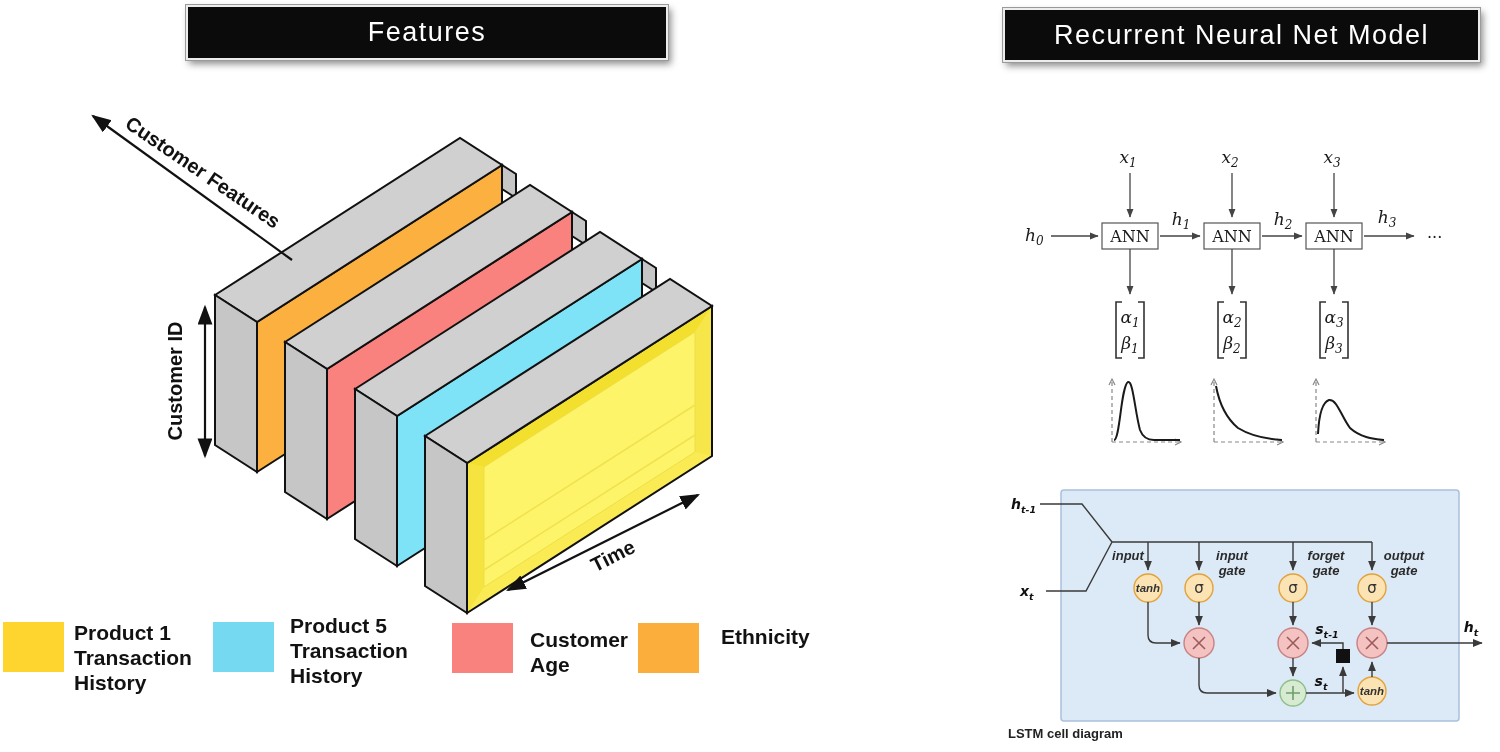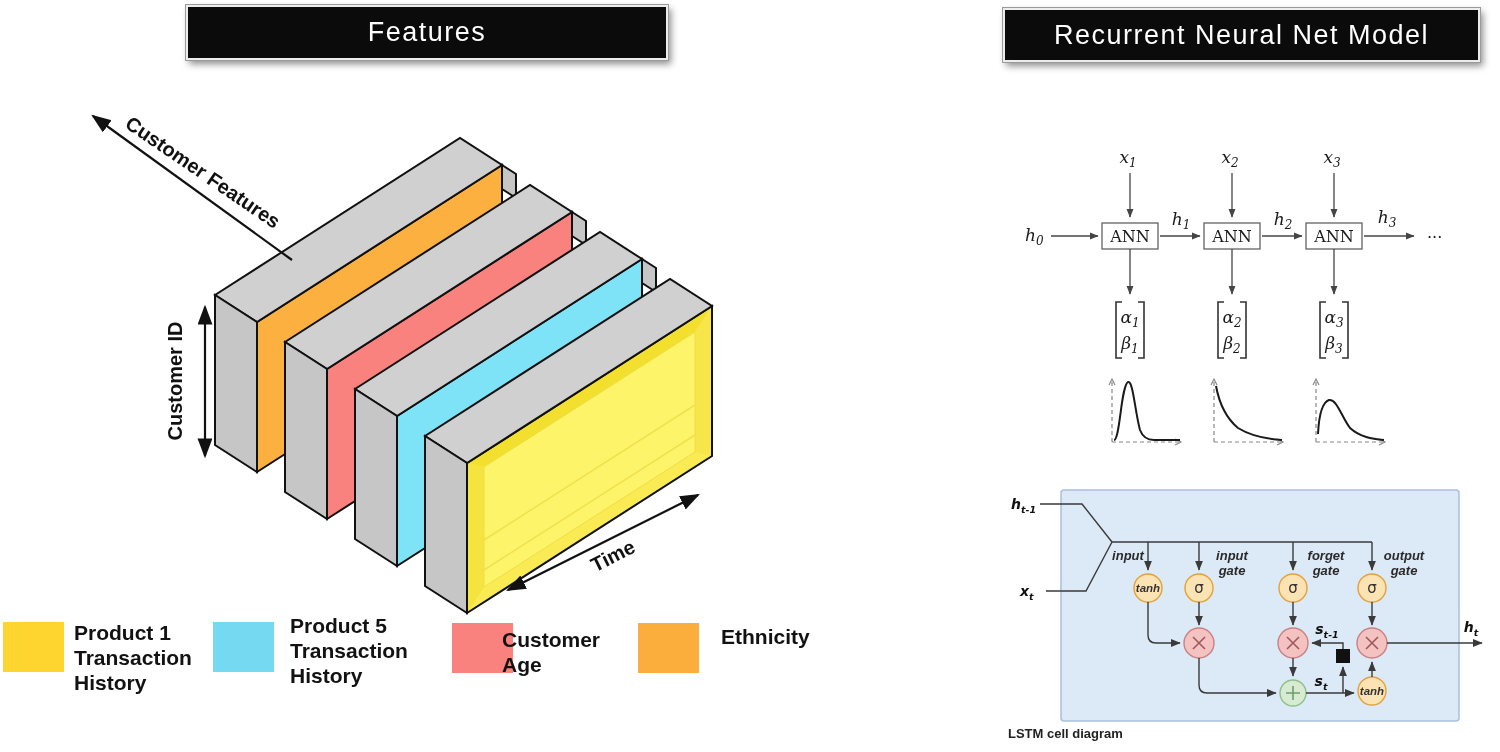--- a/index.html
+++ b/index.html
@@ -114,21 +114,21 @@
   <div class="legend-item">
     <div class="swatch" style="left: 213px; top: 622px; background: rgb(118, 217, 242);"></div>
     <div class="legend-label" style="left:290px;top:613px">
       <div>Product 5</div>
       <div>Transaction</div>
       <div>History</div>
     </div>
   </div>
   <div class="legend-item">
     <div class="swatch" style="left: 452px; top: 623px; background: rgb(249, 130, 126);"></div>
-    <div class="legend-label" style="left:502px;top:627px">
+    <div class="legend-label" style="left:530px;top:627px">
       <div>Customer</div>
       <div>Age</div>
     </div>
   </div>
   <div class="legend-item">
     <div class="swatch" style="left: 638px; top: 623px; background: rgb(251, 174, 60);"></div>
     <div class="legend-label" style="left:721px;top:624px">
       <div>Ethnicity</div>
     </div>
   </div>

